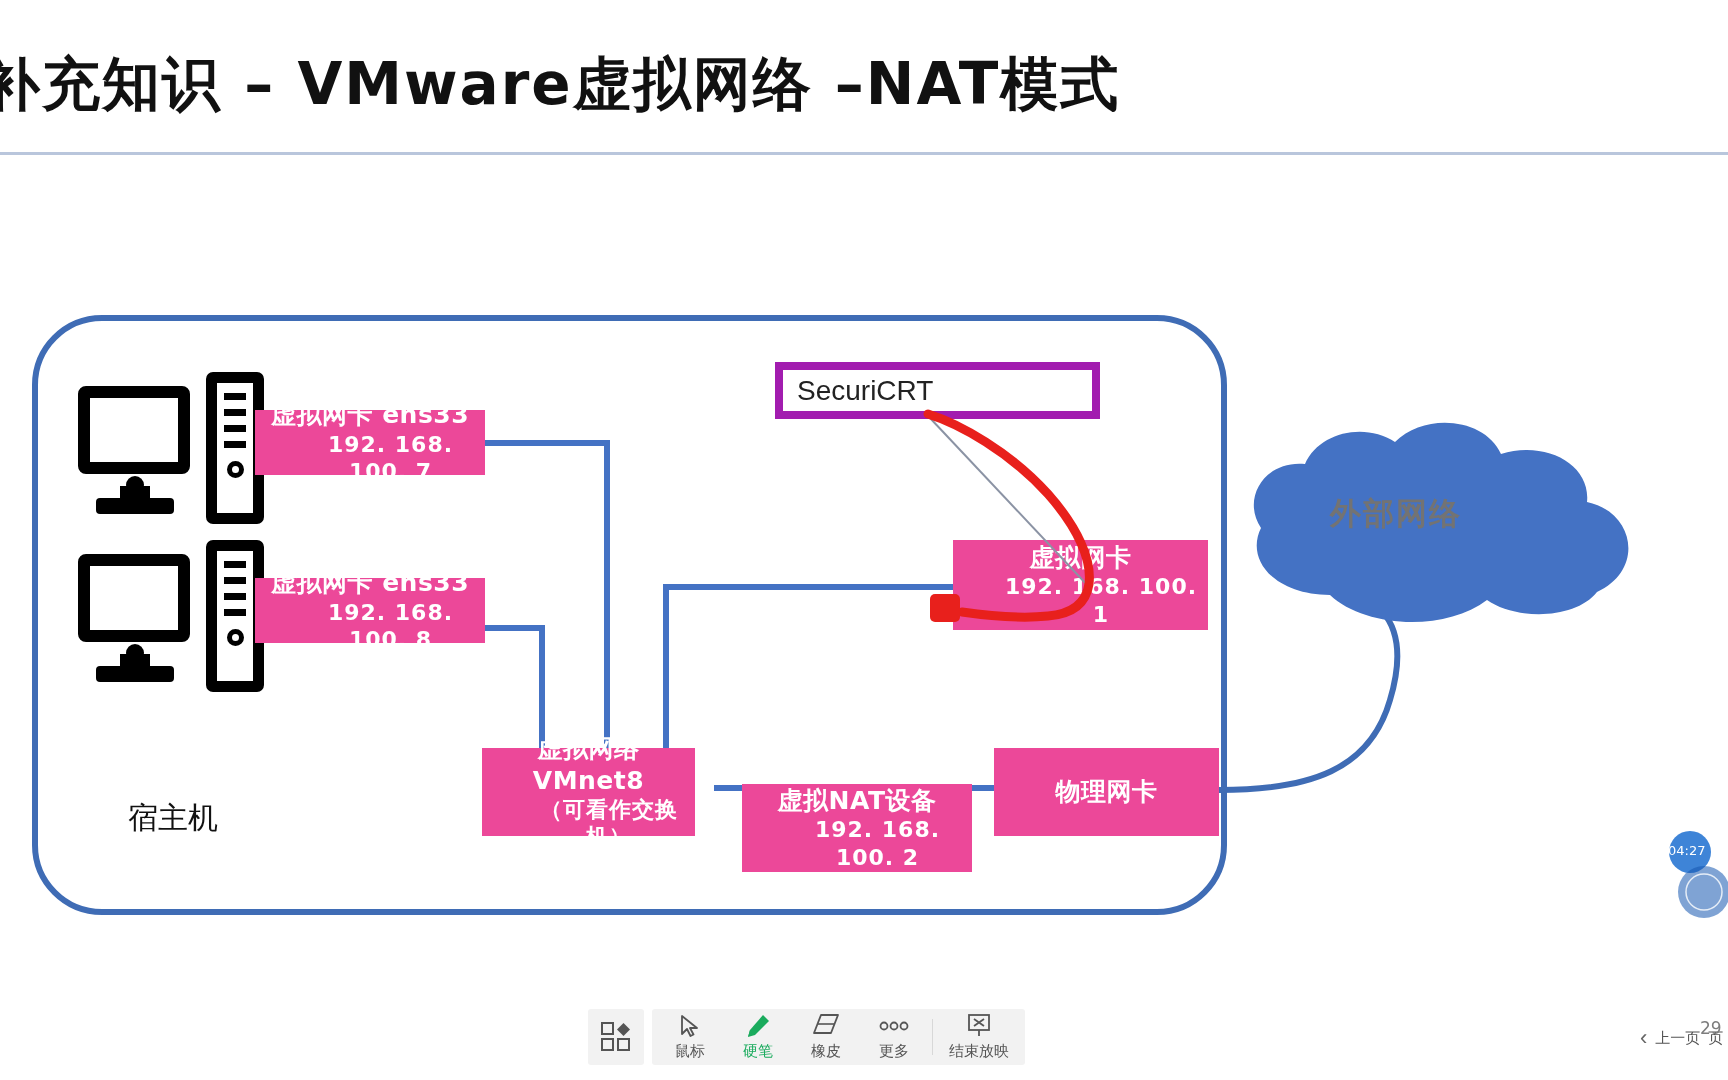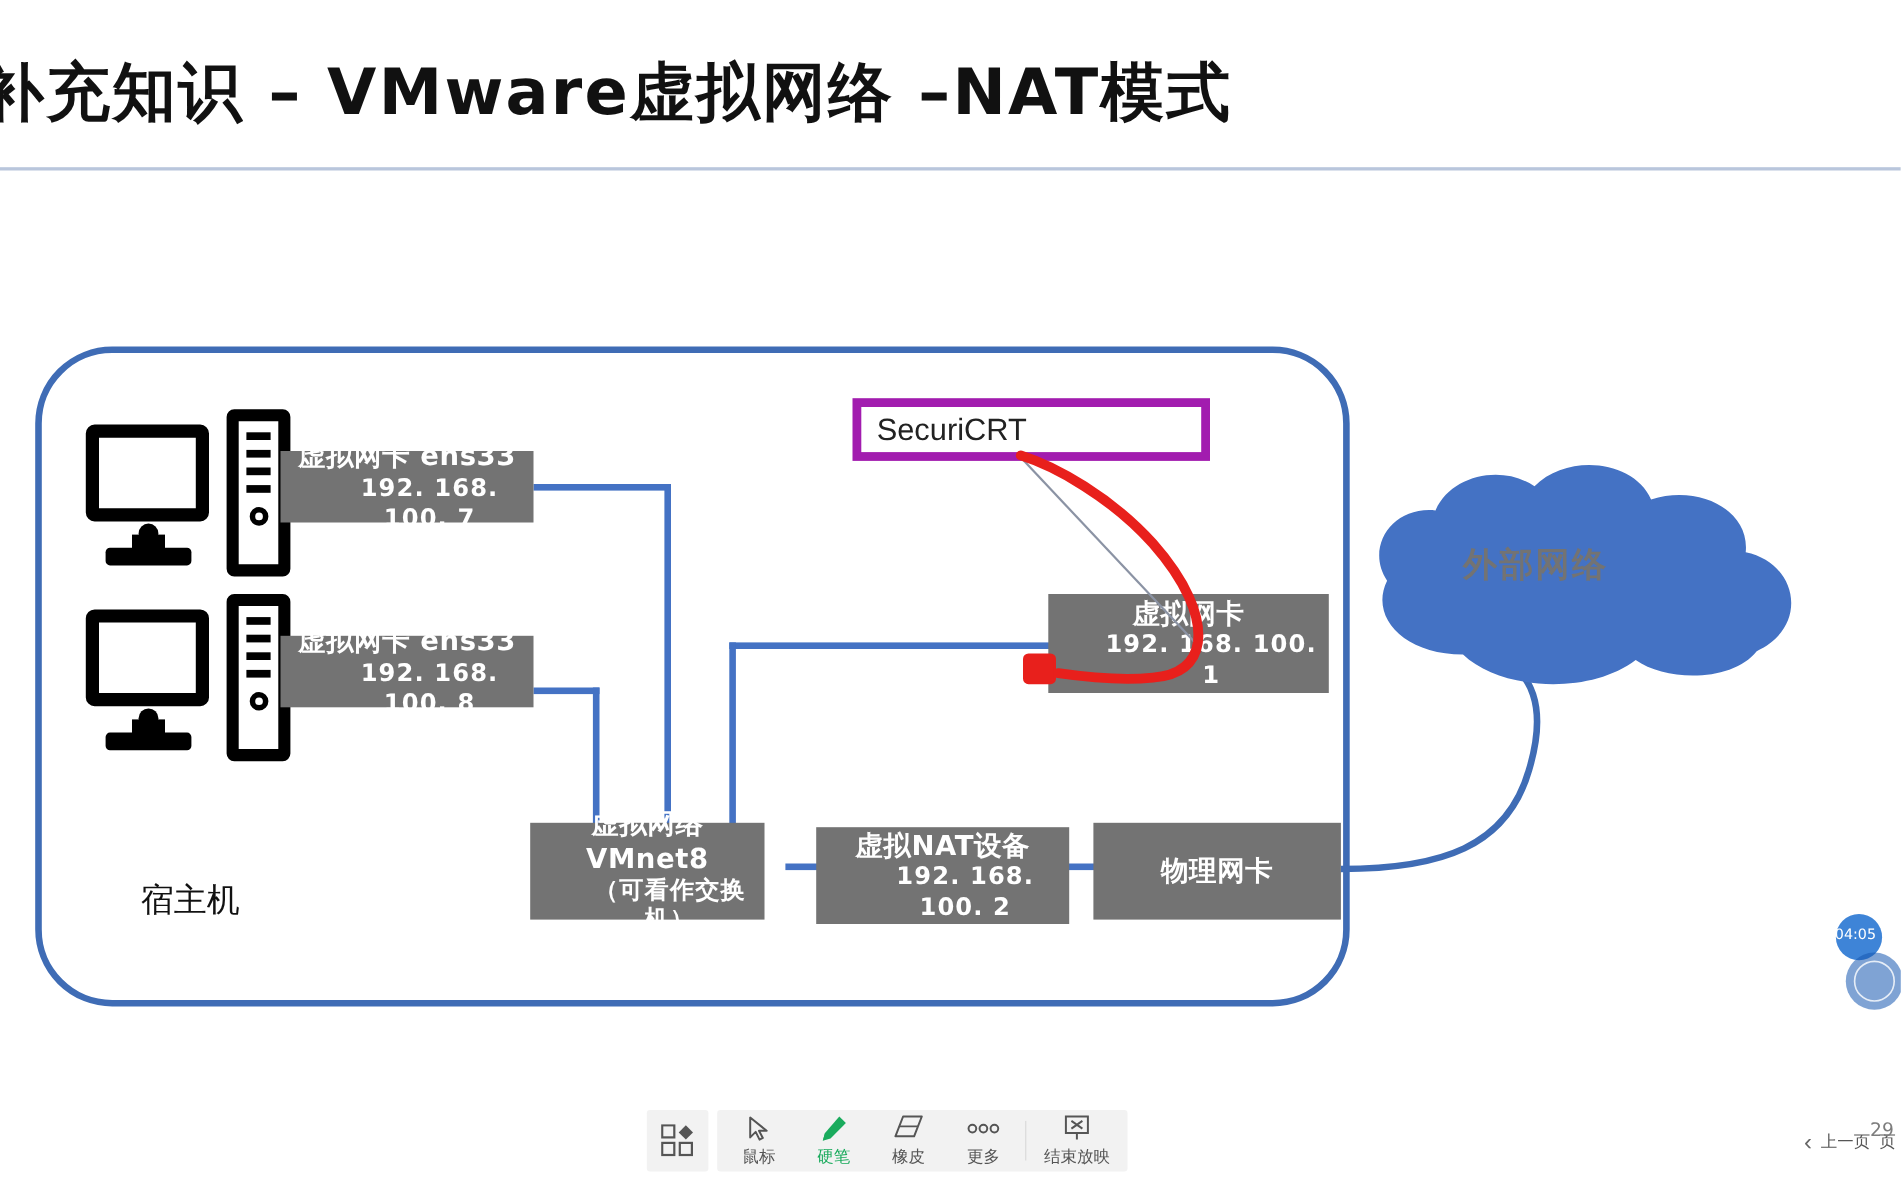--- a/index.html
+++ b/index.html
@@ -53,37 +53,37 @@
   }
   .host-label{
     position:absolute; left:128px; top:798px;
     font-size:30px; color:#111;
     font-family:"DejaVu Sans","Liberation Sans",sans-serif;
   }
 
   
   .bbox{
     position:absolute;
-    background:#737373;
+    background:#ec4899;
     color:#fff;
     text-align:center;
     font-family:"DejaVu Sans","Liberation Sans",sans-serif;
     font-weight:700;
     display:flex; flex-direction:column;
     align-items:center; justify-content:center;
     line-height:1.25;
   }
   .bbox .ln1{ font-size:25px; letter-spacing:0.5px; }
   .bbox .ln2{ font-size:22px; letter-spacing:1px;padding-left:41px; }
 
   #nic1{ left:255px; top:410px; width:230px; height:65px; }
   #nic2{ left:255px; top:578px; width:230px; height:65px; }
   #vnic-nat{ left:953px; top:540px; width:255px; height:90px; }
   #vmnet8{ left:482px; top:748px; width:213px; height:88px; }
-  #natdev{ left:742px; top:752px; width:230px; height:88px; }
+  #natdev{ left:742px; top:784px; width:230px; height:88px; }
   #phynic{ left:994px; top:748px; width:225px; height:88px; }
 
   
   .conn{ position:absolute; background:#4472c4; }
 
   
   .pc{ position:absolute; }
   .monitor{
     position:absolute; left:0; top:0;
     width:112px; height:88px;
@@ -377,21 +377,21 @@
       <span class="lbl">结束放映</span>
     </div>
 
   </div>
 
   <svg class="wm" viewBox="0 0 80 90">
     <circle cx="30" cy="22" r="21" fill="#1c6fd0" opacity="0.85"></circle>
     <circle cx="44" cy="62" r="26" fill="#1558b0" opacity="0.55"></circle>
     <circle cx="44" cy="62" r="18" fill="none" stroke="#ffffff" stroke-width="1.5" opacity="0.8"></circle>
   </svg>
-  <div class="wm-time">04:05</div>
+  <div class="wm-time">04:27</div>
 
   <div class="nav">
     <span class="nav-chev">‹</span>
     <span class="nv">上一页</span>
     <span class="nv">页</span>
   </div>
   <div class="page-num">29</div>
 
 </div>
 

